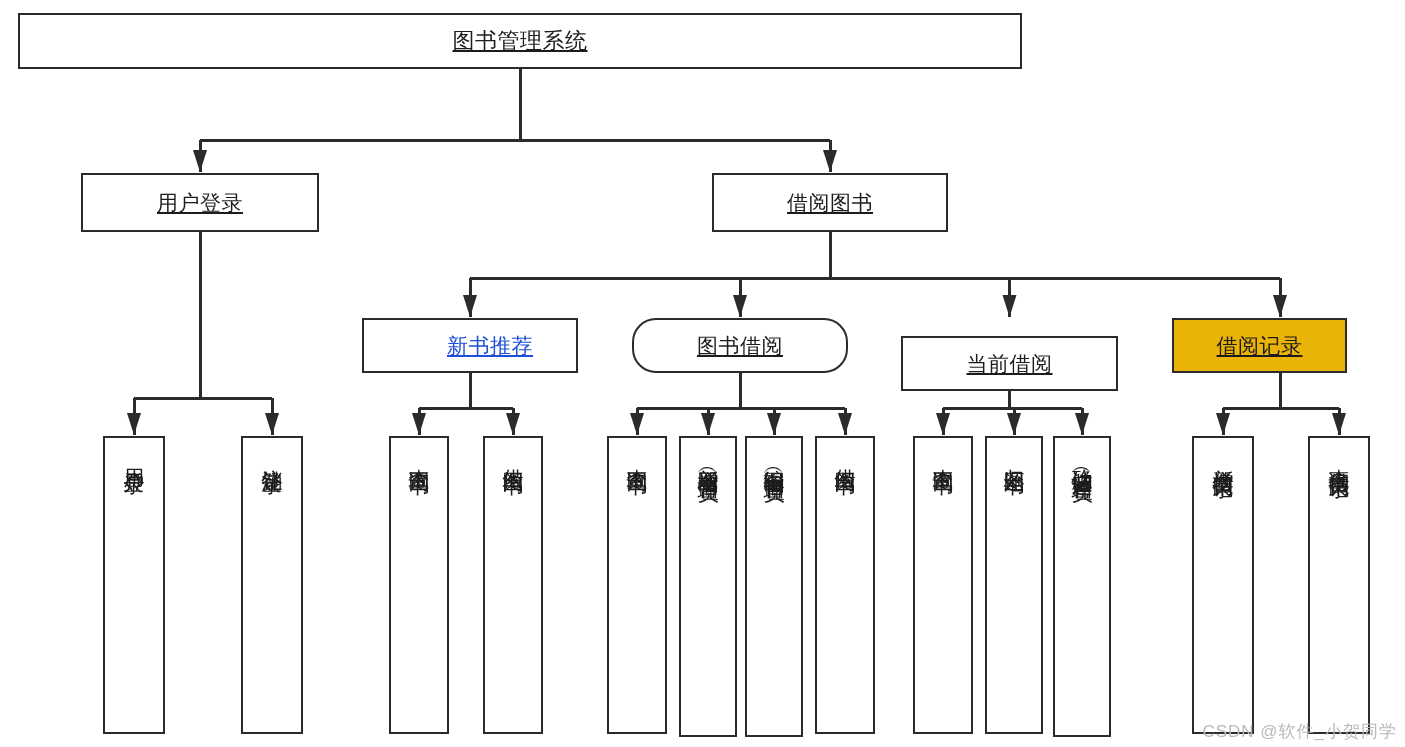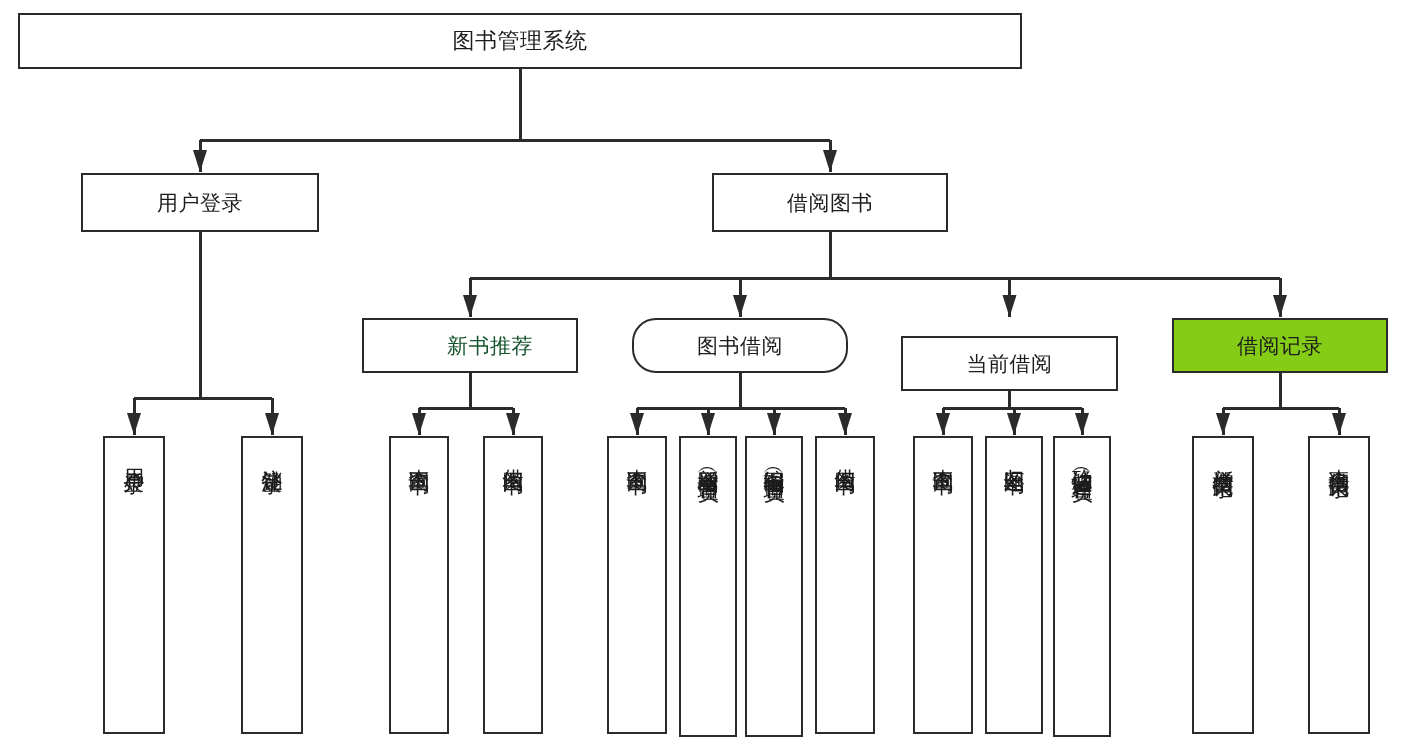--- a/index.html
+++ b/index.html
@@ -1,21 +1,21 @@
 <!DOCTYPE html>
 <html><head>
 <meta charset="utf-8">
 <style>
   html,body{margin:0;padding:0;background:#ffffff;}
   body{width:1405px;height:747px;overflow:hidden;font-family:"Liberation Sans","DejaVu Sans",sans-serif;}
   #diagram-root{position:relative;width:1405px;height:747px;background:#ffffff;}
   svg#edges{position:absolute;left:0;top:0;width:1405px;height:747px;}
   .node{position:absolute;box-sizing:border-box;background:#ffffff;border:2px solid #2b2b2b;display:flex;align-items:center;justify-content:center;}
   .node .label{color:#1c1c1c;text-align:center;line-height:1.12;letter-spacing:0.5px;}
-  .node.h .label{font-size:21px;}
+  .node.h .label{font-size:21px;text-decoration:underline;}
   .node.root .label{font-size:22px;}
   .node.v{align-items:flex-start;justify-content:center;padding-top:14px;}
   .node.v .label{writing-mode:vertical-rl;text-orientation:upright;font-size:21px;line-height:1.14;letter-spacing:2px;white-space:nowrap;}
   #watermark{position:absolute;right:8px;bottom:4px;font-size:17px;color:#b9b9b9;letter-spacing:1px;user-select:none;white-space:nowrap;}
 </style>
 </head>
 <body>
 
 <div id="diagram-root">
   <svg id="edges" viewBox="0 0 1405 747">
@@ -76,29 +76,29 @@
       <div class="node h root" style="left: 18px; top: 13px; width: 1004px; height: 56px; border-color: rgb(43, 43, 43); background: rgb(255, 255, 255);">
         <span class="label" style="color: rgb(28, 28, 28);">图书管理系统</span>
       </div>
       <div class="node h" style="left: 81px; top: 173px; width: 238px; height: 59px; border-color: rgb(43, 43, 43); background: rgb(255, 255, 255);">
         <span class="label" style="color: rgb(28, 28, 28);">用户登录</span>
       </div>
       <div class="node h" style="left: 712px; top: 173px; width: 236px; height: 59px; border-color: rgb(43, 43, 43); background: rgb(255, 255, 255);">
         <span class="label" style="color: rgb(28, 28, 28);">借阅图书</span>
       </div>
       <div class="node h" style="left: 362px; top: 318px; width: 216px; height: 55px; border-color: rgb(43, 43, 43); background: rgb(255, 255, 255);">
-        <span class="label" style="color: #14532d; margin-left: 40px;">新书推荐</span>
+        <span class="label" style="color: #1d4ed8; margin-left: 40px;">新书推荐</span>
       </div>
       <div class="node h" style="left: 632px; top: 318px; width: 216px; height: 55px; border-color: rgb(43, 43, 43); background: rgb(255, 255, 255); border-radius: 24px;">
         <span class="label" style="color: rgb(28, 28, 28);">图书借阅</span>
       </div>
       <div class="node h" style="left: 901px; top: 336px; width: 217px; height: 55px; border-color: rgb(43, 43, 43); background: rgb(255, 255, 255);">
         <span class="label" style="color: rgb(28, 28, 28);">当前借阅</span>
       </div>
-      <div class="node h" style="left: 1172px; top: 318px; width: 216px; height: 55px; border-color: rgb(43, 43, 43); background: #84cc16;">
+      <div class="node h" style="left: 1172px; top: 318px; width: 175px; height: 55px; border-color: rgb(43, 43, 43); background: #eab308;">
         <span class="label" style="color: rgb(28, 28, 28);">借阅记录</span>
       </div>
       <div class="node v" style="left: 103px; top: 436px; width: 62px; height: 298px; border-color: rgb(43, 43, 43); background: rgb(255, 255, 255);">
         <span class="label" style="color: rgb(28, 28, 28);">用户登录</span>
       </div>
       <div class="node v" style="left: 241px; top: 436px; width: 62px; height: 298px; border-color: rgb(43, 43, 43); background: rgb(255, 255, 255);">
         <span class="label" style="color: rgb(28, 28, 28);">注销登录</span>
       </div>
       <div class="node v" style="left: 389px; top: 436px; width: 60px; height: 298px; border-color: rgb(43, 43, 43); background: rgb(255, 255, 255);">
         <span class="label" style="color: rgb(28, 28, 28);">查询图书</span>
@@ -127,13 +127,14 @@
       <div class="node v" style="left: 1053px; top: 436px; width: 58px; height: 301px; border-color: rgb(43, 43, 43); background: rgb(255, 255, 255);">
         <span class="label" style="color: rgb(28, 28, 28);">确认归还（管理员）</span>
       </div>
       <div class="node v" style="left: 1192px; top: 436px; width: 62px; height: 298px; border-color: rgb(43, 43, 43); background: rgb(255, 255, 255);">
         <span class="label" style="color: rgb(28, 28, 28);">新增借阅记录</span>
       </div>
       <div class="node v" style="left: 1308px; top: 436px; width: 62px; height: 298px; border-color: rgb(43, 43, 43); background: rgb(255, 255, 255);">
         <span class="label" style="color: rgb(28, 28, 28);">查询借阅记录</span>
       </div>
     </div>
+  <div id="watermark">CSDN @软件_小贺同学</div>
 </div>
 
 </body></html>

